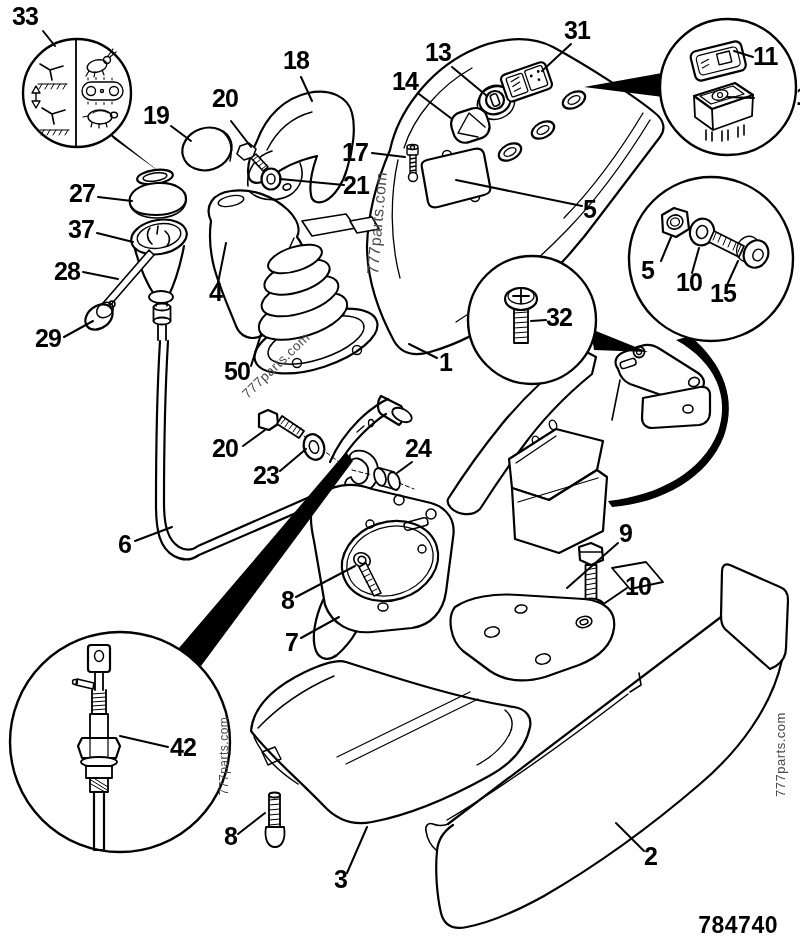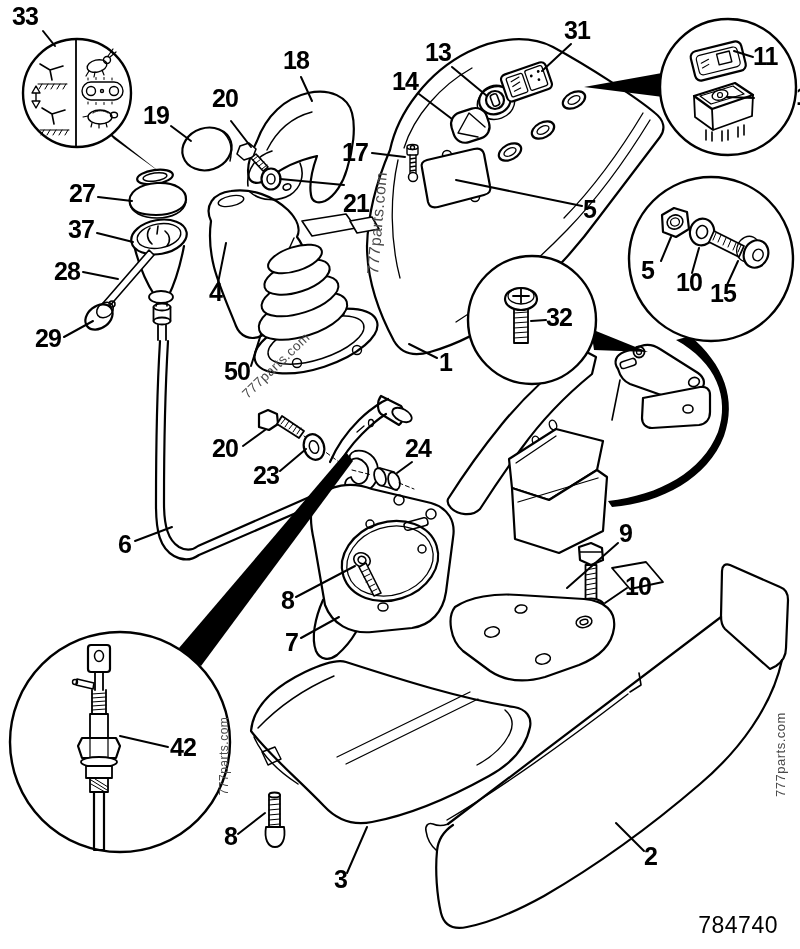--- a/index.html
+++ b/index.html
@@ -3,21 +3,21 @@
 <meta charset="utf-8">
 <style>
   html,body{margin:0;padding:0;background:#fff;}
   .stage{position:relative;width:800px;height:949px;background:#fff;overflow:hidden;
          font-family:"Liberation Sans", sans-serif;}
   .stage svg{position:absolute;left:0;top:0;}
   .callout{position:absolute;font-weight:bold;font-size:25px;color:#000;
            font-family:"Liberation Sans", sans-serif;letter-spacing:-1px;line-height:1;}
   .wm{position:absolute;color:#4a4a4a;font-size:14px;letter-spacing:.5px;
       font-family:"Liberation Sans", sans-serif;white-space:nowrap;transform-origin:center;}
-  .partno{position:absolute;right:22px;bottom:10px;font-weight:normal;font-size:23px;
+  .partno{position:absolute;right:22px;bottom:10px;font-weight:bold;font-size:23px;
           letter-spacing:.5px;color:#000;}
 </style>
 </head>
 <body>
 
 <div class="stage">
 
 <svg width="800" height="949" viewBox="0 0 800 949" fill="none" stroke="#000" stroke-width="2.2" stroke-linecap="round" stroke-linejoin="round">
 
   <g>
@@ -438,21 +438,21 @@
   <div class="callout" style="left:12px;top:4px">33</div>
   <div class="callout" style="left:283px;top:48px">18</div>
   <div class="callout" style="left:143px;top:103px">19</div>
   <div class="callout" style="left:212px;top:86px">20</div>
   <div class="callout" style="left:425px;top:40px">13</div>
   <div class="callout" style="left:564px;top:18px">31</div>
   <div class="callout" style="left:392px;top:69px">14</div>
   <div class="callout" style="left:753px;top:44px">11</div>
   <div class="callout" style="left:796px;top:84px">12</div>
   <div class="callout" style="left:342px;top:140px">17</div>
-  <div class="callout" style="left:343px;top:191px">21</div>
+  <div class="callout" style="left:343px;top:173px">21</div>
   <div class="callout" style="left:583px;top:197px">5</div>
   <div class="callout" style="left:69px;top:181px">27</div>
   <div class="callout" style="left:68px;top:217px">37</div>
   <div class="callout" style="left:54px;top:259px">28</div>
   <div class="callout" style="left:35px;top:326px">29</div>
   <div class="callout" style="left:209px;top:280px">4</div>
   <div class="callout" style="left:224px;top:359px">50</div>
   <div class="callout" style="left:439px;top:350px">1</div>
   <div class="callout" style="left:641px;top:258px">5</div>
   <div class="callout" style="left:676px;top:270px">10</div>

